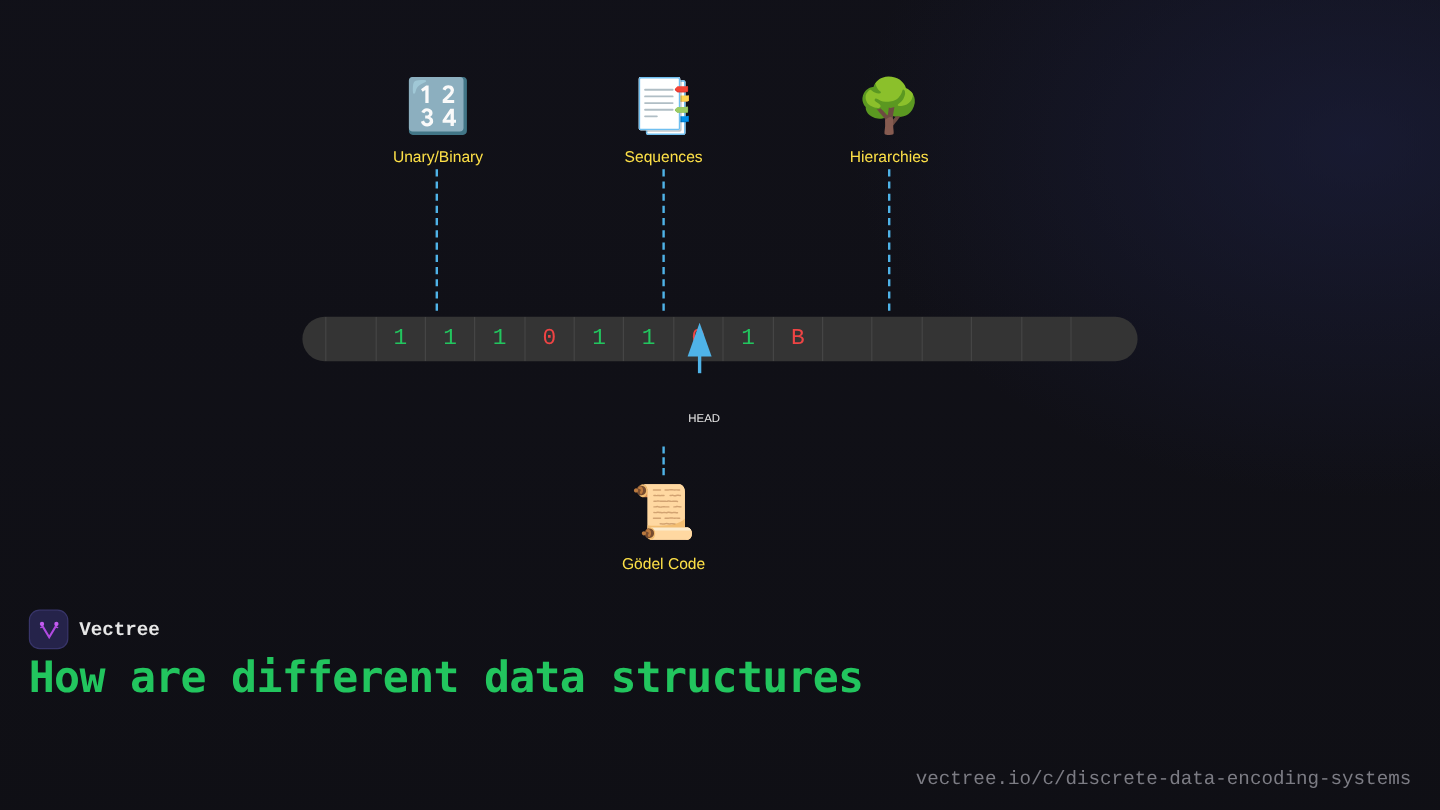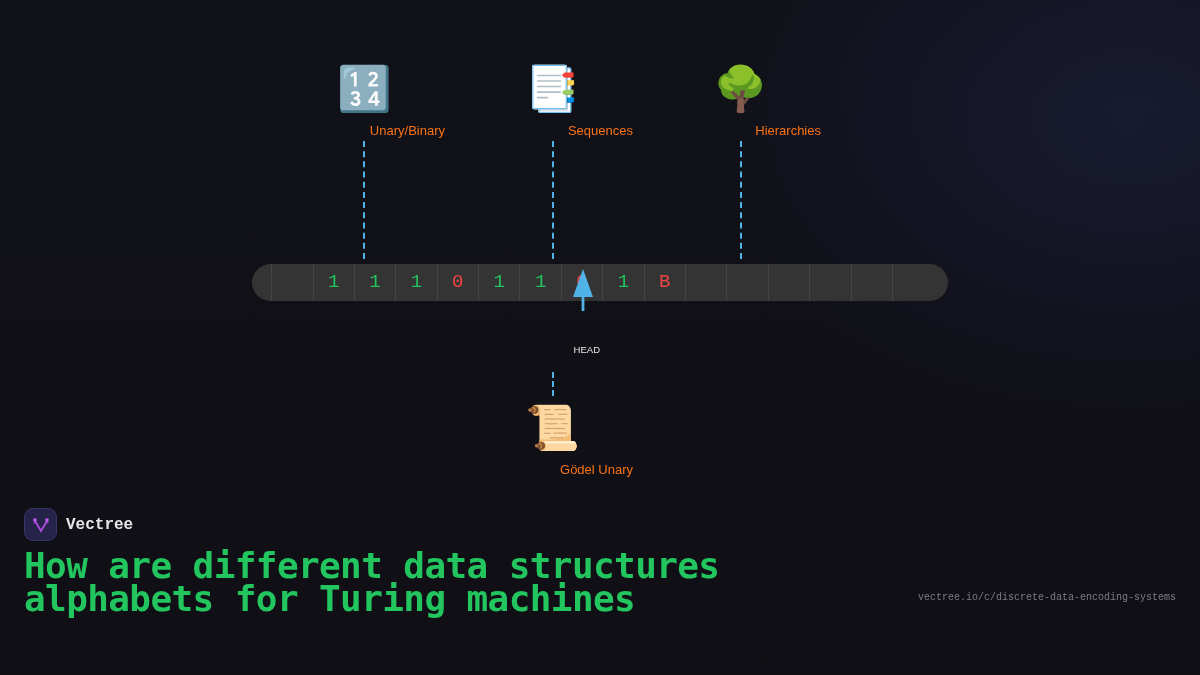--- a/index.html
+++ b/index.html
@@ -10,21 +10,21 @@
     }
     .bg-glow {
       position: absolute; inset: 0;
       background:
         radial-gradient(ellipse 600px 420px at 1130px 120px, rgba(30,34,70,0.55), rgba(16,16,23,0) 70%),
         linear-gradient(180deg, rgba(20,20,30,0.2), rgba(14,14,18,0.4));
       pointer-events: none;
     }
     .node { position: absolute; text-align: center; width: 160px; }
     .node .emoji { font-size: 44px; line-height: 52px; height: 52px; }
-    .node .label { color: #f97316; font-size: 13px; margin-top: 8px; text-align: right; }
+    .node .label { color: #fde047; font-size: 13px; margin-top: 8px; }
     .dash {
       position: absolute; width: 0; border-left: 2px dashed #4fb3e8;
     }
     .tape {
       position: absolute; left: 252px; top: 264px; width: 696px; height: 37px;
       background: #343434; border-radius: 19px; overflow: hidden;
     }
     .cell {
       position: absolute; top: 0; height: 37px; width: 41.4px;
       border-left: 1px solid #454545; box-sizing: border-box;
@@ -44,22 +44,22 @@
     .brand-name {
       margin-left: 9px; color: #e6e6e6; font-family: "Liberation Mono", monospace;
       font-weight: bold; font-size: 16px;
     }
     .headline {
       position: absolute; left: 24px; top: 550px; width: 780px;
       color: #22c55e; font-family: "DejaVu Sans Mono", monospace; font-weight: bold;
       font-size: 36px; line-height: 32.5px; letter-spacing: -0.6px;
     }
     .url {
-      position: absolute; right: 24px; top: 592px;
-      color: #7c7c84; font-family: "Liberation Mono", monospace; font-size: 10px;
+      position: absolute; right: 24px; top: 640px;
+      color: #7c7c84; font-family: "Liberation Mono", monospace; font-size: 16px;
     }
   </style>
 </head>
 <body>
 
 <div class="bg-glow"></div>
 
 <div class="dash" style="left:363px; top:141px; height:118px;"></div>
 <div class="dash" style="left:552px; top:141px; height:118px;"></div>
 <div class="dash" style="left:740px; top:141px; height:118px;"></div>
@@ -72,21 +72,21 @@
 <div class="node" style="left:473px; top:63px;">
   <div class="emoji">📑</div>
   <div class="label">Sequences</div>
 </div>
 <div class="node" style="left:661px; top:63px;">
   <div class="emoji">🌳</div>
   <div class="label">Hierarchies</div>
 </div>
 <div class="node" style="left:473px; top:402px;">
   <div class="emoji">📜</div>
-  <div class="label">Gödel Unary</div>
+  <div class="label">Gödel Code</div>
 </div>
 
 <div class="tape">
   <div class="cell" style="left:19px; color:#22c55e;"></div>
   <div class="cell" style="left:60.5px; color:#22c55e;">1</div>
   <div class="cell" style="left:101.8px; color:#22c55e;">1</div>
   <div class="cell" style="left:143.2px; color:#22c55e;">1</div>
   <div class="cell" style="left:184.6px; color:#ef4444;">0</div>
   <div class="cell" style="left:226px; color:#22c55e;">1</div>
   <div class="cell" style="left:267.4px; color:#22c55e;">1</div>
@@ -114,16 +114,15 @@
       <circle cx="4" cy="5" r="1.8" fill="#c35cf0"></circle>
       <circle cx="16" cy="5" r="1.8" fill="#c35cf0"></circle>
       <path d="M2.5 8 L5 7.5 M17.5 8 L15 7.5" stroke="#b04ae0" stroke-width="1.2"></path>
     </svg>
   </div>
   <div class="brand-name">Vectree</div>
 </div>
 
 <div class="headline">
   <div>How are different data structures</div>
-  <div>alphabets for Turing machines</div>
 </div>
 
 <div class="url">vectree.io/c/discrete-data-encoding-systems</div>
 
 </body></html>

